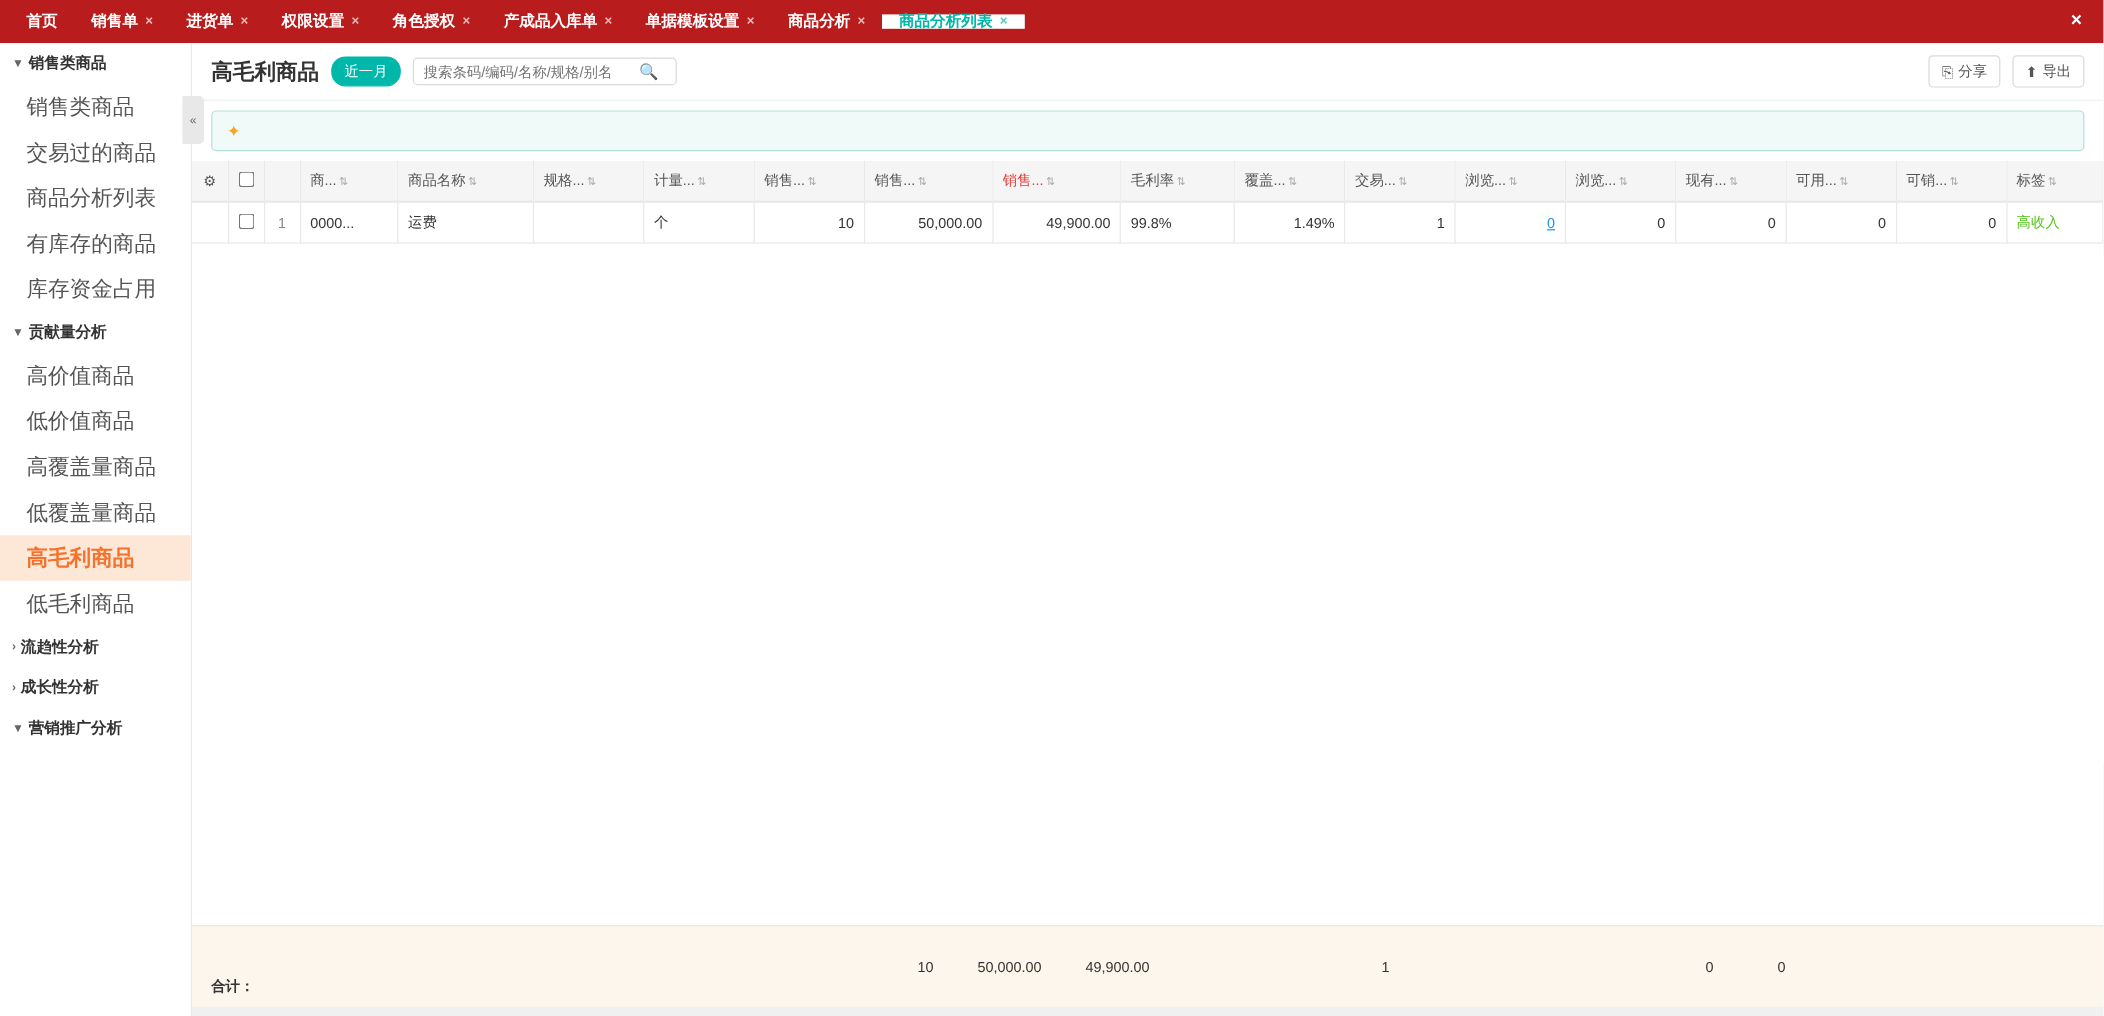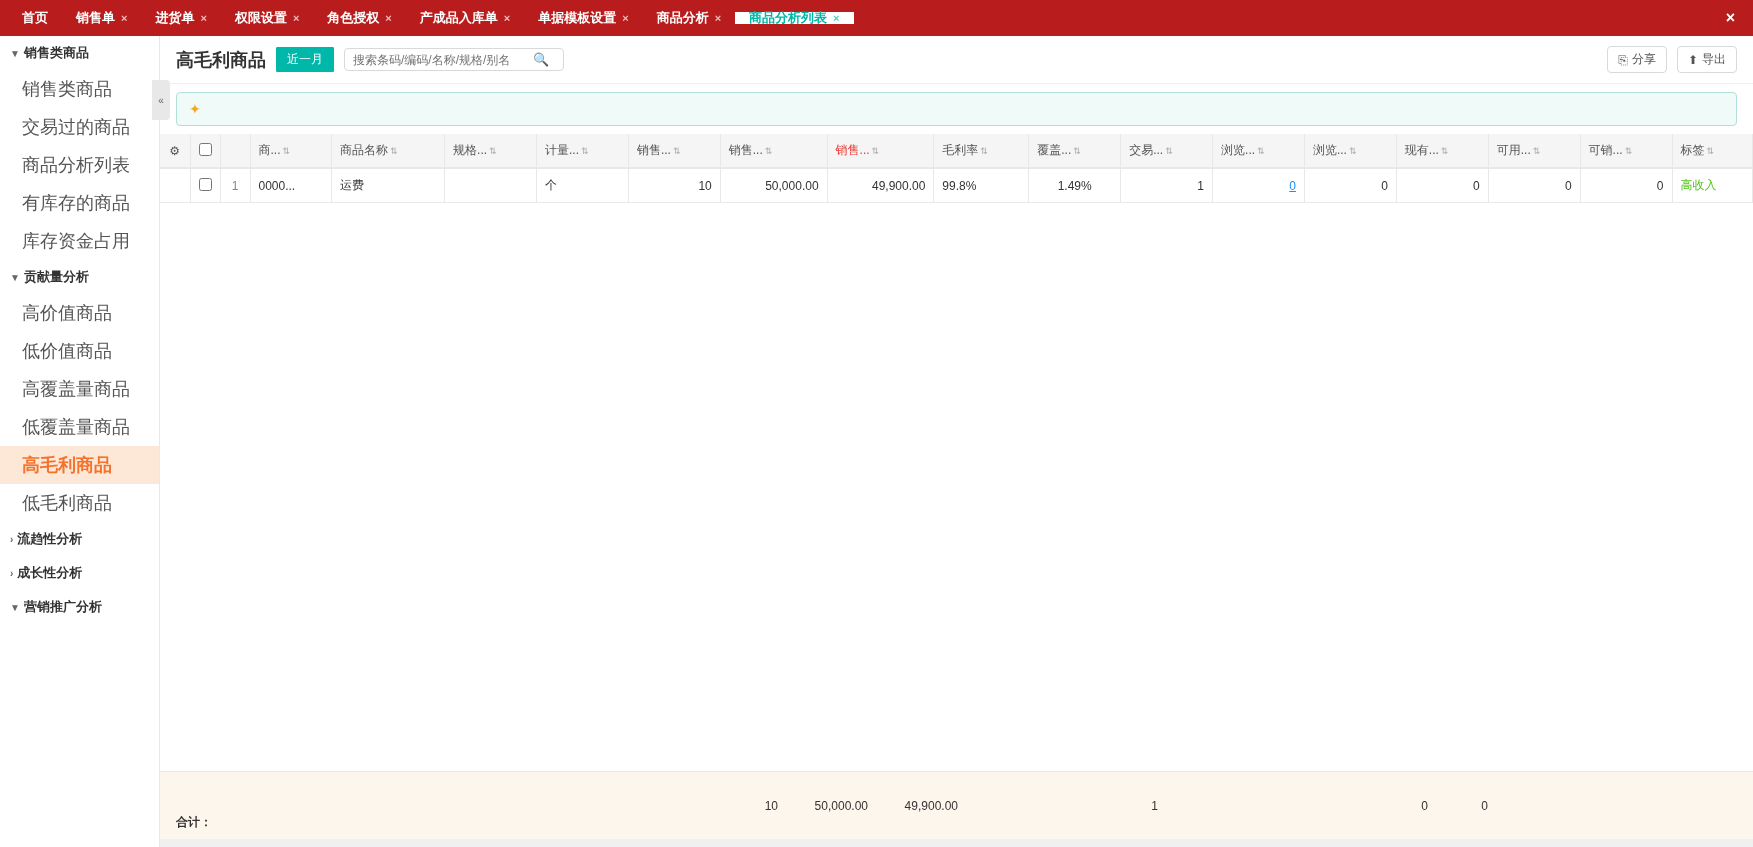--- a/index.html
+++ b/index.html
@@ -109,21 +109,21 @@
       border-bottom: 1px solid #f0f0f0;
       flex-shrink: 0;
     }
     .page-title {
       font-size: 18px;
       font-weight: bold;
       color: #333;
     }
     .filter-btn {
       padding: 3px 10px;
-      border-radius: 1px;
+      border-radius: 12px;
       border: 1px solid #e0e0e0;
       background: #fff;
       font-size: 12px;
       cursor: pointer;
       color: #555;
     }
     .filter-btn.active {
       background: #00b8a9;
       color: white;
       border-color: #00b8a9;
@@ -456,21 +456,21 @@
     <td style="text-align:center;"><input type="checkbox" style=""></td>
     <td style="text-align:center;color:#888;">1</td>
     <td>0000...</td>
     <td>运费</td>
     <td></td>
     <td>个</td>
     <td style="text-align:right;">10</td>
     <td style="text-align:right;">50,000.00</td>
     <td style="text-align:right;">49,900.00</td>
     <td style="text-align:left;">99.8%</td>
-    <td style="text-align:center;">1.49%</td>
+    <td style="text-align:right;">1.49%</td>
     <td style="text-align:right;">1</td>
     <td style="text-align:right;color:#1890ff;text-decoration:underline;cursor:pointer;">0</td>
     <td style="text-align:right;">0</td>
     <td style="text-align:right;">0</td>
     <td style="text-align:right;">0</td>
     <td style="text-align:right;">0</td>
     <td style="color:#52c41a;font-weight:normal;">高收入</td>
   </tr>
           </tbody>
       </table>

